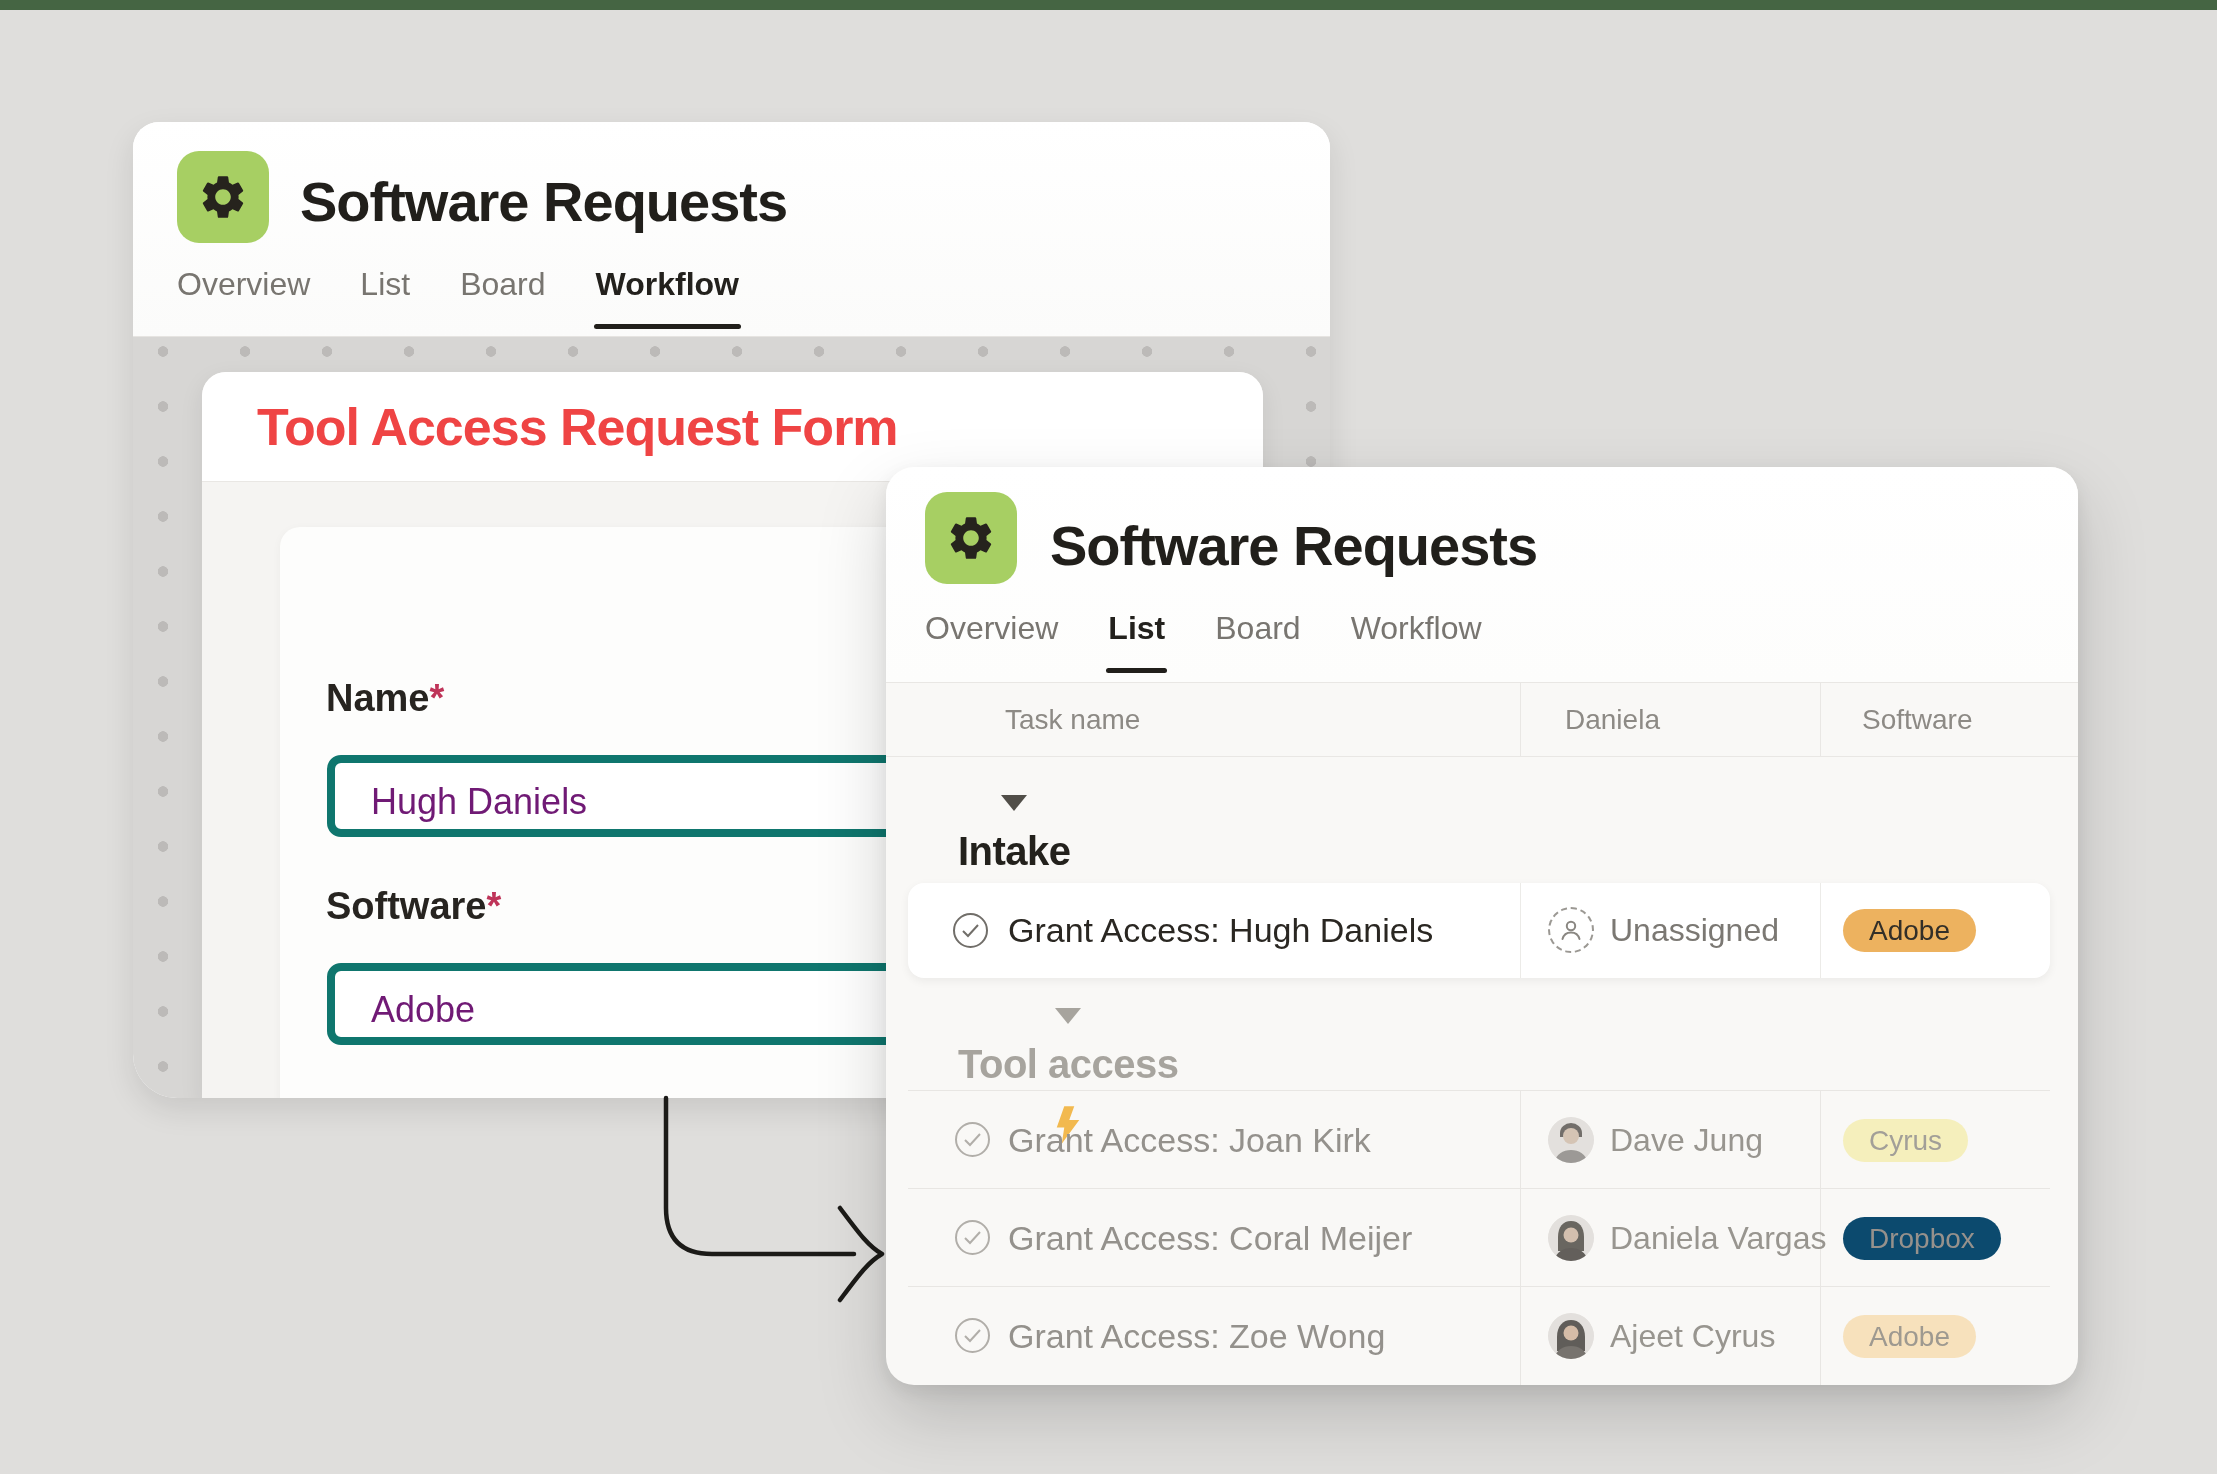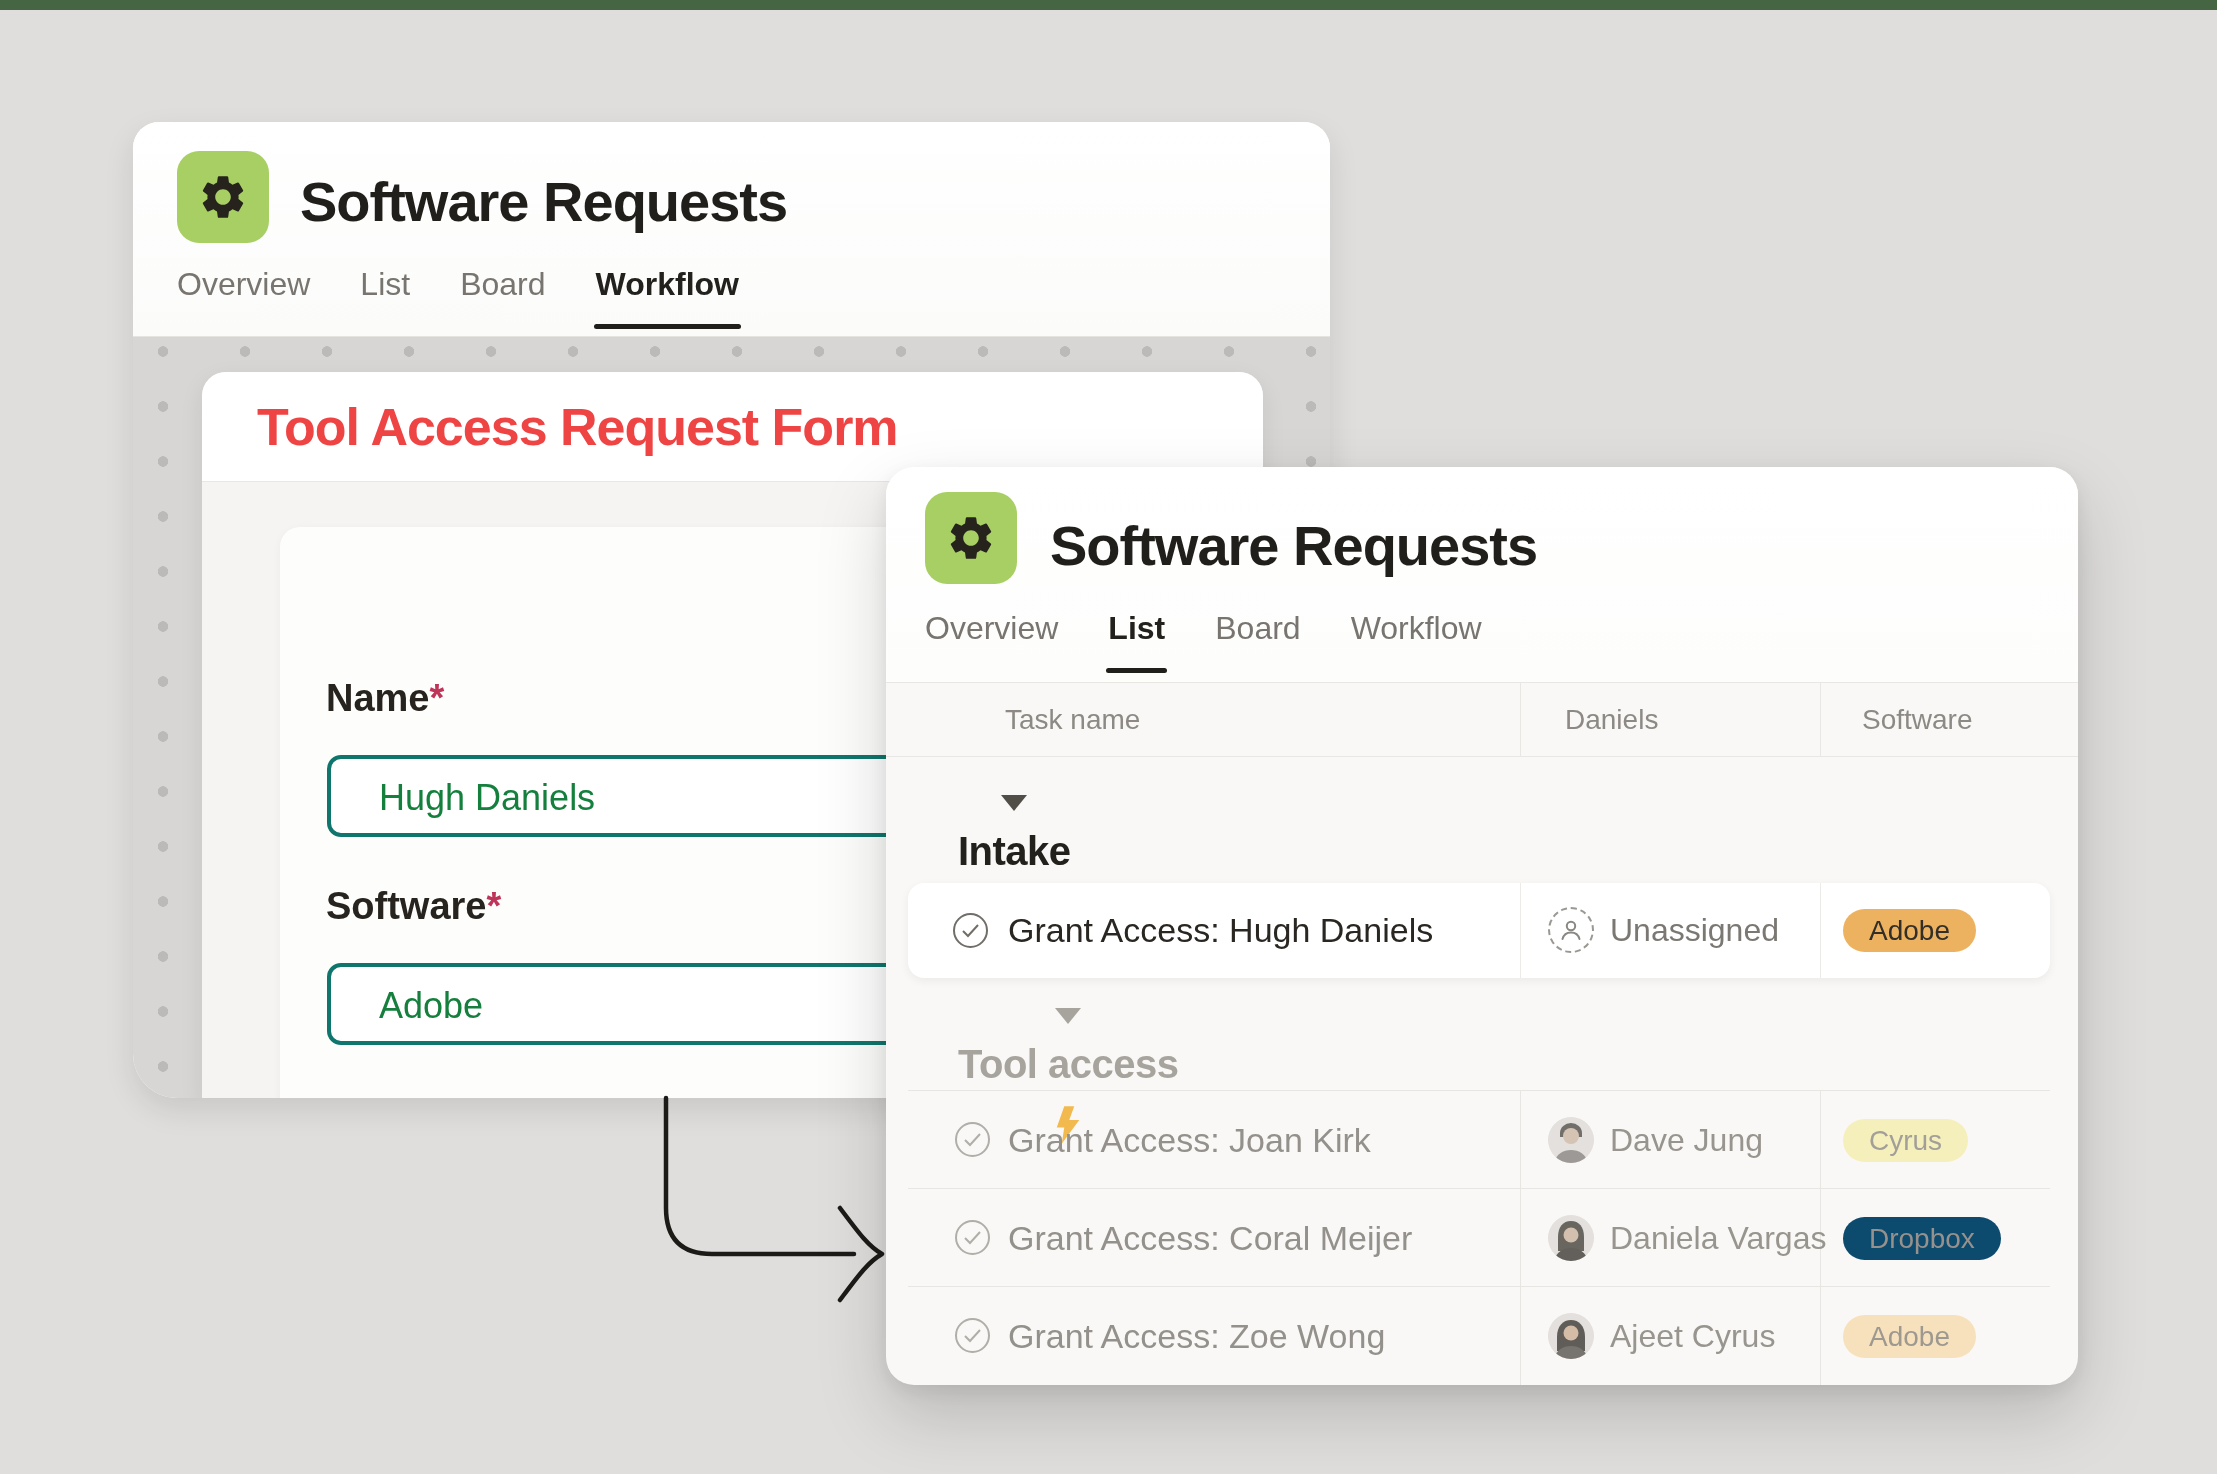--- a/index.html
+++ b/index.html
@@ -40,22 +40,22 @@
   .form-header { position:absolute; left:0; top:0; width:100%; height:110px; background:#fff;
                  border-bottom:1px solid #e9e7e4; }
   .form-title { position:absolute; left:55px; top:0; line-height:110px; font-size:52px; font-weight:700;
                 color:#ef4444; letter-spacing:-1px; white-space:nowrap; }
   .form-body { position:absolute; left:0; top:110px; right:0; bottom:0; background:#f5f4f2; }
   .form-inner { position:absolute; left:78px; top:45px; width:1060px; height:620px; border-radius:20px;
                 background:#fdfdfc; box-shadow:0 2px 10px rgba(0,0,0,.04); }
   .fld-label { position:absolute; left:46px; font-size:38px; font-weight:700; color:#272420; }
   .fld-label .req { color:#bf3459; font-weight:700; }
   .fld-input { position:absolute; left:47px; width:1040px; height:82px; background:#fff;
-               border:4px solid #0f766e; border-radius:14px; font-size:36px; color:#15803d;
-               line-height:78px; padding-left:48px; white-space:nowrap; }
+               border:8px solid #0f766e; border-radius:14px; font-size:36px; color:#701a75;
+               line-height:78px; padding-left:36px; white-space:nowrap; }
   .lbl-1 { top:150px; } .inp-1 { top:228px; }
   .lbl-2 { top:358px; } .inp-2 { top:436px; }
 
   
   .arrow-svg { position:absolute; left:0; top:0; width:2217px; height:1474px; z-index:5; pointer-events:none; }
   .arrow-svg path { fill:none; stroke:#1c1b18; stroke-width:4.5; stroke-linecap:round; stroke-linejoin:round; }
 
   
   .card-list { left:886px; top:467px; width:1192px; height:918px; border-radius:28px; z-index:10;
                background:#f9f8f6; box-shadow:0 30px 70px rgba(0,0,0,.17), 0 6px 18px rgba(0,0,0,.07); }
@@ -173,21 +173,21 @@
         <div class="tab active">List</div>
         <div class="tab">Board</div>
         <div class="tab">Workflow</div>
       </div>
     </div>
 
     <div class="table">
 
       <div class="thead">
         <div class="th th1">Task name</div>
-        <div class="th th2">Daniels</div>
+        <div class="th th2">Daniela</div>
         <div class="th th3">Software</div>
         <div class="vline vl-head1"></div>
         <div class="vline vl-head2"></div>
       </div>
 
       <div class="section-label sec-1">
         <div class="caret" style="border-top-color: rgb(81, 78, 72);"></div>
         <div class="sec-name">Intake</div>
         <div class="bolt">
           <svg viewBox="0 0 24 32">

